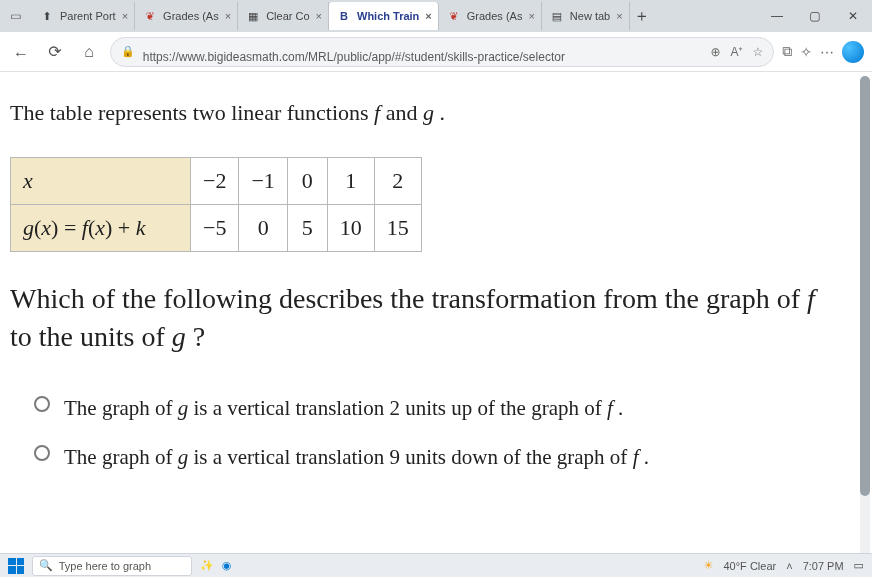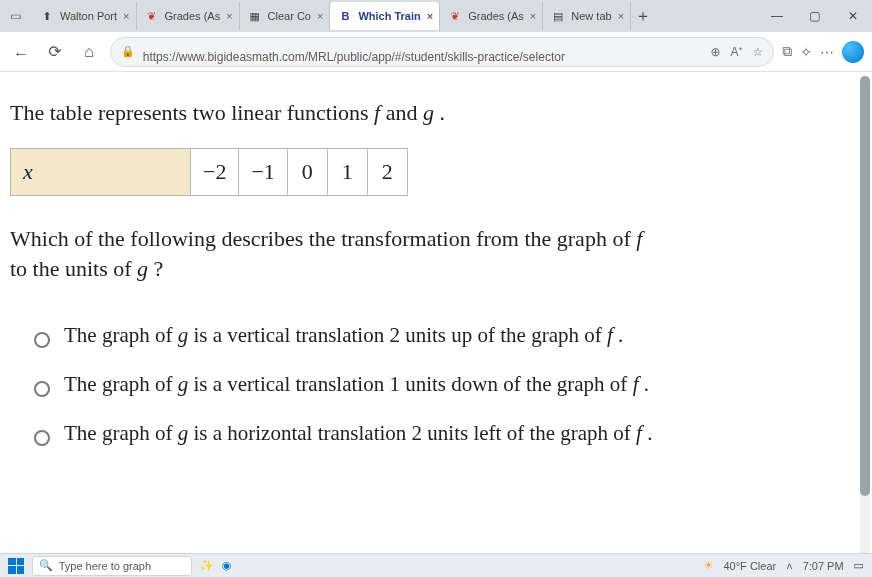--- a/index.html
+++ b/index.html
@@ -28,32 +28,32 @@
   .right-icons { display:flex; gap:8px; align-items:center; color:#6b6b6b; font-size:14px; }
   .copilot { width:22px; height:22px; border-radius:50%; background: radial-gradient(circle at 30% 30%, #4cc2ff, #0078d4); }
 
   
   .viewport { position: relative; flex:1; background:#fff; overflow:hidden; }
   .content { position:absolute; inset:0 14px 0 0; overflow-y:auto; padding: 28px 18px 10px 10px; }
   .scrollbar-area { position:absolute; top:0; right:0; bottom:0; width:14px; }
   .scrollbar-track { position:absolute; top:4px; bottom:4px; right:2px; width:10px; background:#eef0f2; border-radius:5px; }
   .scrollbar-thumb { position:absolute; top:4px; right:2px; width:10px; height:420px; background:#9aa2aa; border-radius:5px; }
 
-  .question-prompt { font-size: 22px; color:#222; font-family: Georgia, "Times New Roman", serif; margin-bottom: 22px; }
+  .question-prompt { font-size: 22px; color:#222; font-family: Georgia, "Times New Roman", serif; margin-bottom: 31px; }
   .question-prompt .fvar { font-style: italic; }
 
   table.data { border-collapse: collapse; margin-bottom: 28px; font-family: Georgia, "Times New Roman", serif; font-size: 22px; color: #222; border: 1px solid #b8b8b8; }
   table.data th, table.data td { border:1px solid #b8b8b8; padding: 10px 12px; text-align:center; min-width: 40px; font-weight: normal;}
   table.data th { background: #f3e9c9; text-align: left; font-style: italic; min-width: 180px; }
   table.data th .up { font-style: normal; }
 
-  .question2 { font-size: 22px; color:#222; font-family: Georgia, "Times New Roman", serif; margin-bottom: 28px; line-height:1.35; }
+  .question2 { font-size: 28px; color:#222; font-family: Georgia, "Times New Roman", serif; margin-bottom: 28px; line-height:1.35; }
   .question2 .fvar { font-style: italic; }
 
-  .option-row { display:flex; align-items:flex-end; gap: 14px; padding: 12px 0 12px 24px; font-size: 21px; font-family: Georgia, "Times New Roman", serif; color:#222; }
+  .option-row { display:flex; align-items:flex-start; gap: 14px; padding: 12px 0 12px 24px; font-size: 21px; font-family: Georgia, "Times New Roman", serif; color:#222; }
   .radio { width:16px; height:16px; border:2px solid #7a7a7a; border-radius:50%; flex-shrink:0; }
   .option-row .fvar { font-style: italic; }
 
   
   .taskbar { position:absolute; left:0; right:0; bottom:0; height:24px; background:#e9edf1; border-top:1px solid #cfd5da; display:flex; align-items:center; padding:0 8px; font-size:11px; color:#555; gap:8px;}
   .start { width:16px; height:16px; display:grid; grid-template-columns:1fr 1fr; grid-template-rows:1fr 1fr; gap:1px; }
   .start > span:nth-child(1){background:#0078d4;} .start > span:nth-child(2){background:#0078d4;} .start > span:nth-child(3){background:#0078d4;} .start > span:nth-child(4){background:#0078d4;}
   .searchbox { display:flex; align-items:center; gap:6px; background:#fff; border:1px solid #cfd5da; border-radius:3px; padding:1px 6px; height:20px; width:160px; }
   .task-right { margin-left:auto; display:flex; align-items:center; gap:10px; }
   .sun { color:#f5a623; }
@@ -61,21 +61,21 @@
 </head>
 <body>
 
 <div class="window">
 
   <div class="tabstrip">
     <div class="win-icon">▭</div>
 
     <div class="tab">
       <span class="fav">⬆</span>
-      <span class="lbl">Walton Port</span>
+      <span class="lbl">Parent Port</span>
       <span class="tx">×</span>
     </div>
     <div class="tab">
       <span class="fav" style="color:#c0392b">❦</span>
       <span class="lbl">Grades (As</span>
       <span class="tx">×</span>
     </div>
     <div class="tab">
       <span class="fav">▦</span>
       <span class="lbl">Clear Co</span>
@@ -136,44 +136,46 @@
       <table class="data">
         <tbody>
             <tr>
           <th><span class="fvar">x</span></th>
           <td>−2</td>
           <td>−1</td>
           <td>0</td>
           <td>1</td>
           <td>2</td>
         </tr>
+        <tr>
+          <th><span class="fvar">g</span><span class="up">(</span><span class="fvar">x</span><span class="up">) = </span><span class="fvar">f</span><span class="up">(</span><span class="fvar">x</span><span class="up">) + </span><span class="fvar">k</span></th>
+          <td>−5</td>
+          <td>0</td>
+          <td>5</td>
+          <td>10</td>
+          <td>15</td>
+        </tr>
       </tbody>
         </table>
 
       <div class="question2">
         <span>Which of the following describes the transformation from the graph of </span><span class="fvar">f</span><br>
         <span>to the units of </span><span class="fvar">g</span><span> ?</span>
       </div>
 
       <div class="option-row">
         <span class="radio"></span>
         <span>
           <span>The graph of </span><span class="fvar">g</span><span> is a vertical translation 2 units up of the graph of </span><span class="fvar">f</span><span> .</span>
         </span>
       </div>
       <div class="option-row">
         <span class="radio"></span>
         <span>
-          <span>The graph of </span><span class="fvar">g</span><span> is a vertical translation 1 units down of the graph of </span><span class="fvar">f</span><span> .</span>
-        </span>
-      </div>
-      <div class="option-row">
-        <span class="radio"></span>
-        <span>
-          <span>The graph of </span><span class="fvar">g</span><span> is a horizontal translation 2 units left of the graph of </span><span class="fvar">f</span><span> .</span>
+          <span>The graph of </span><span class="fvar">g</span><span> is a vertical translation 9 units down of the graph of </span><span class="fvar">f</span><span> .</span>
         </span>
       </div>
 
     </div>
 
     <div class="scrollbar-area">
       <div class="scrollbar-track"></div>
       <div class="scrollbar-thumb"></div>
     </div>
   </div>

